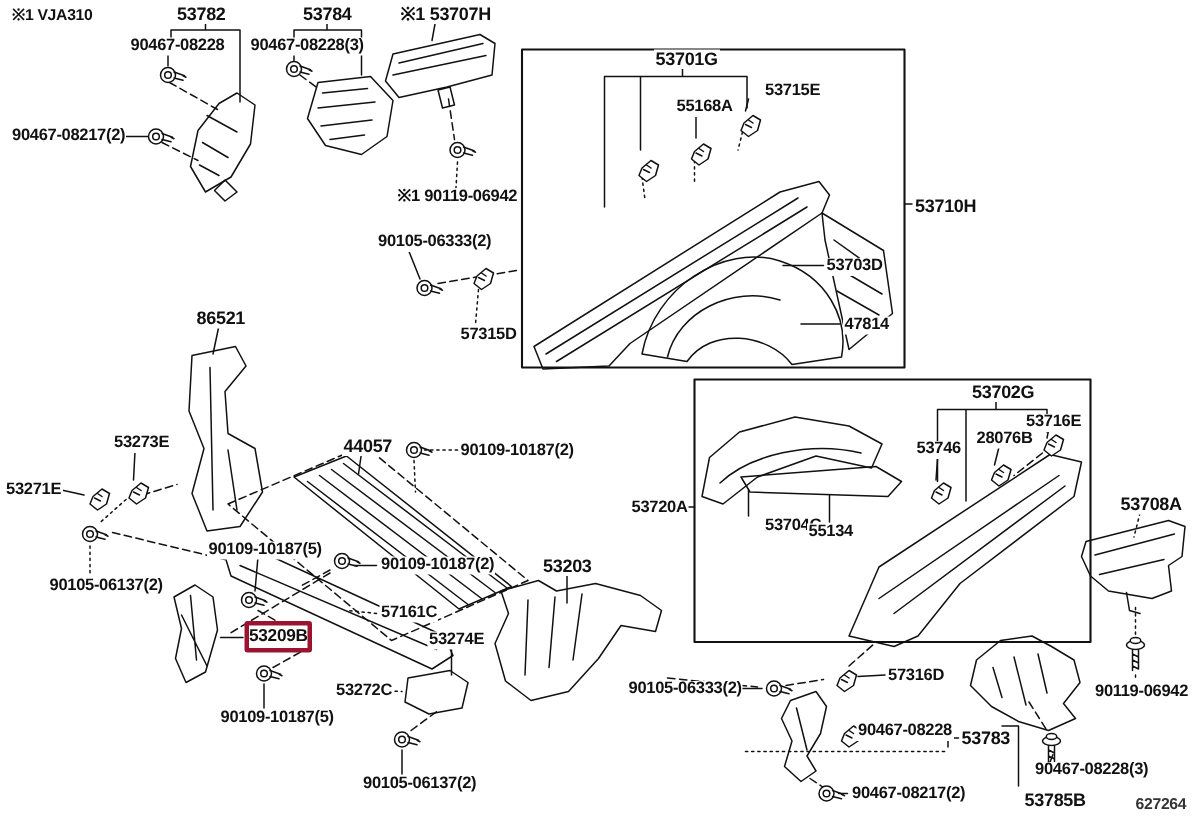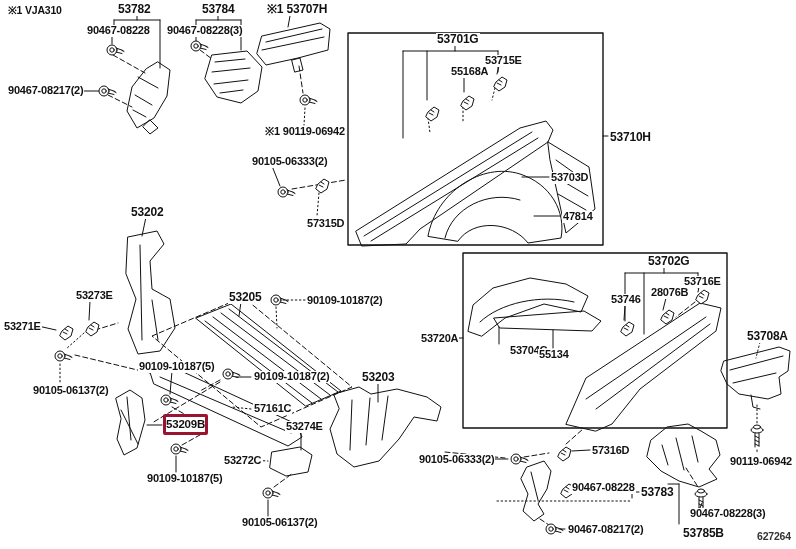--- a/index.html
+++ b/index.html
@@ -225,29 +225,29 @@
   <div class="label" style="left:86px;top:25px">90467-08228</div>
   <div class="label" style="left:7px;top:85px">90467-08217(2)</div>
   <div class="label big" style="left:201px;top:3px">53784</div>
   <div class="label" style="left:166px;top:25px">90467-08228(3)</div>
   <div class="label big" style="left:266px;top:3px">※1 53707H</div>
   <div class="label" style="left:264px;top:126px">※1 90119-06942</div>
   <div class="label" style="left:251px;top:156px">90105-06333(2)</div>
   <div class="label" style="left:306px;top:218px">57315D</div>
   <div class="label big" style="left:436px;top:33px">53701G</div>
   <div class="label" style="left:450px;top:66px">55168A</div>
-  <div class="label" style="left:484px;top:55px">53715E</div>
+  <div class="label" style="left:509px;top:55px">53715E</div>
   <div class="label" style="left:550px;top:172px">53703D</div>
   <div class="label" style="left:562px;top:211px">47814</div>
   <div class="label big" style="left:609px;top:131px">53710H</div>
-  <div class="label big" style="left:130px;top:206px">53202</div>
+  <div class="label big" style="left:130px;top:206px">86521</div>
   <div class="label" style="left:75px;top:290px">53273E</div>
   <div class="label" style="left:3px;top:321px">53271E</div>
   <div class="label" style="left:32px;top:385px">90105-06137(2)</div>
-  <div class="label big" style="left:228px;top:291px">53205</div>
+  <div class="label big" style="left:228px;top:291px">44057</div>
   <div class="label" style="left:306px;top:295px">90109-10187(2)</div>
   <div class="label" style="left:138px;top:361px">90109-10187(5)</div>
   <div class="label" style="left:253px;top:371px">90109-10187(2)</div>
   <div class="label hl" style="left: 163px; top: 414px; border-color: rgb(154, 20, 50);">53209B</div>
   <div class="label" style="left:253px;top:403px">57161C</div>
   <div class="label" style="left:223px;top:455px">53272C</div>
   <div class="label" style="left:146px;top:473px">90109-10187(5)</div>
   <div class="label" style="left:285px;top:421px">53274E</div>
   <div class="label" style="left:241px;top:517px">90105-06137(2)</div>
   <div class="label big" style="left:361px;top:371px">53203</div>

